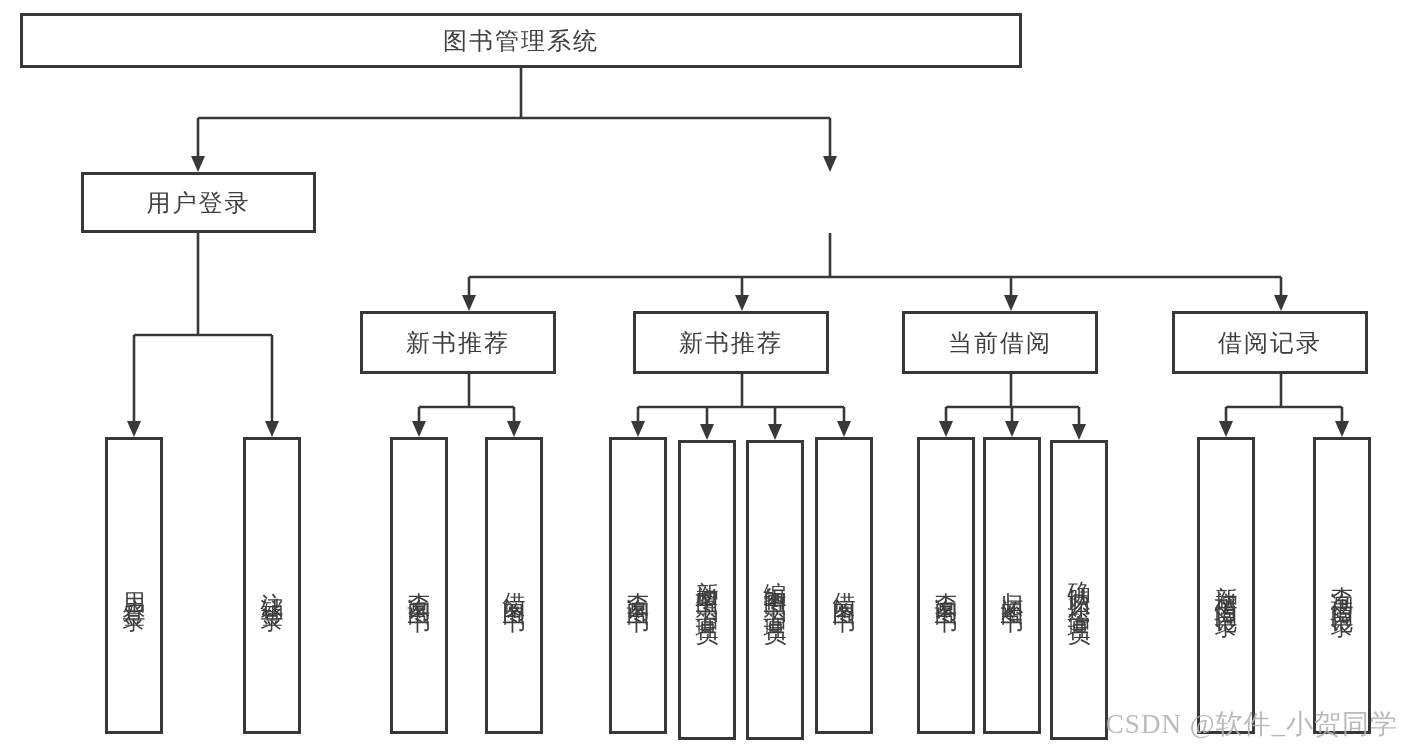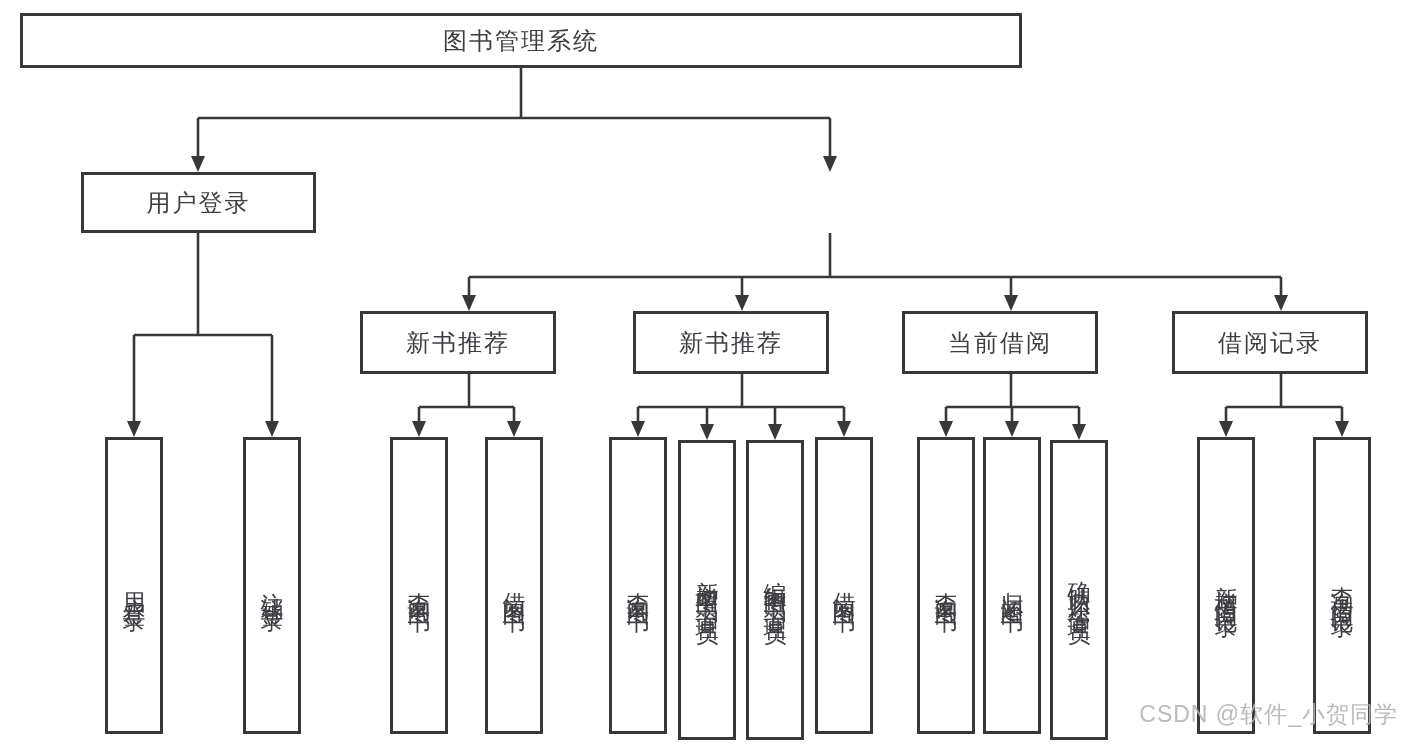--- a/index.html
+++ b/index.html
@@ -85,27 +85,28 @@
     text-orientation: mixed;
     font-size: 23px;
     letter-spacing: 6px;
     line-height: 1;
     white-space: nowrap;
   }
 
   .watermark {
     position: absolute;
     right: 7px;
-    bottom: 17px;
-    font-size: 23px;
+    bottom: 5px;
+    font-size: 27px;
     letter-spacing: 1px;
     color: var(--watermark);
     opacity: 0.9;
     z-index: 3;
     white-space: nowrap;
+    font-family: Liberation Serif, serif;
   }
 </style>
 </head>
 <body>
 
 <div class="stage">
 
   <svg class="connectors" viewBox="0 0 1405 747" xmlns="http://www.w3.org/2000/svg">
     <defs>
       <marker id="arrowhead" viewBox="0 0 16 14" refX="0" refY="7" markerWidth="16" markerHeight="14" markerUnits="userSpaceOnUse" orient="auto">

